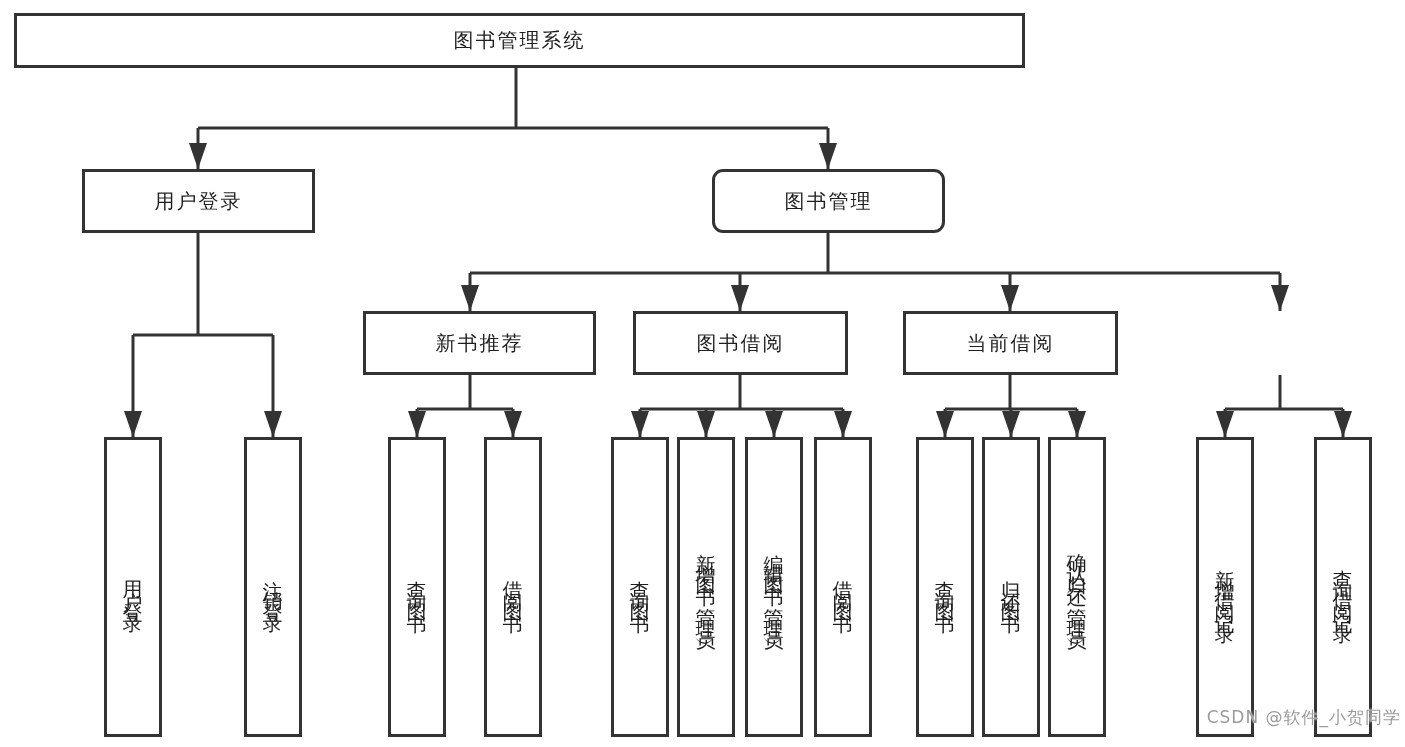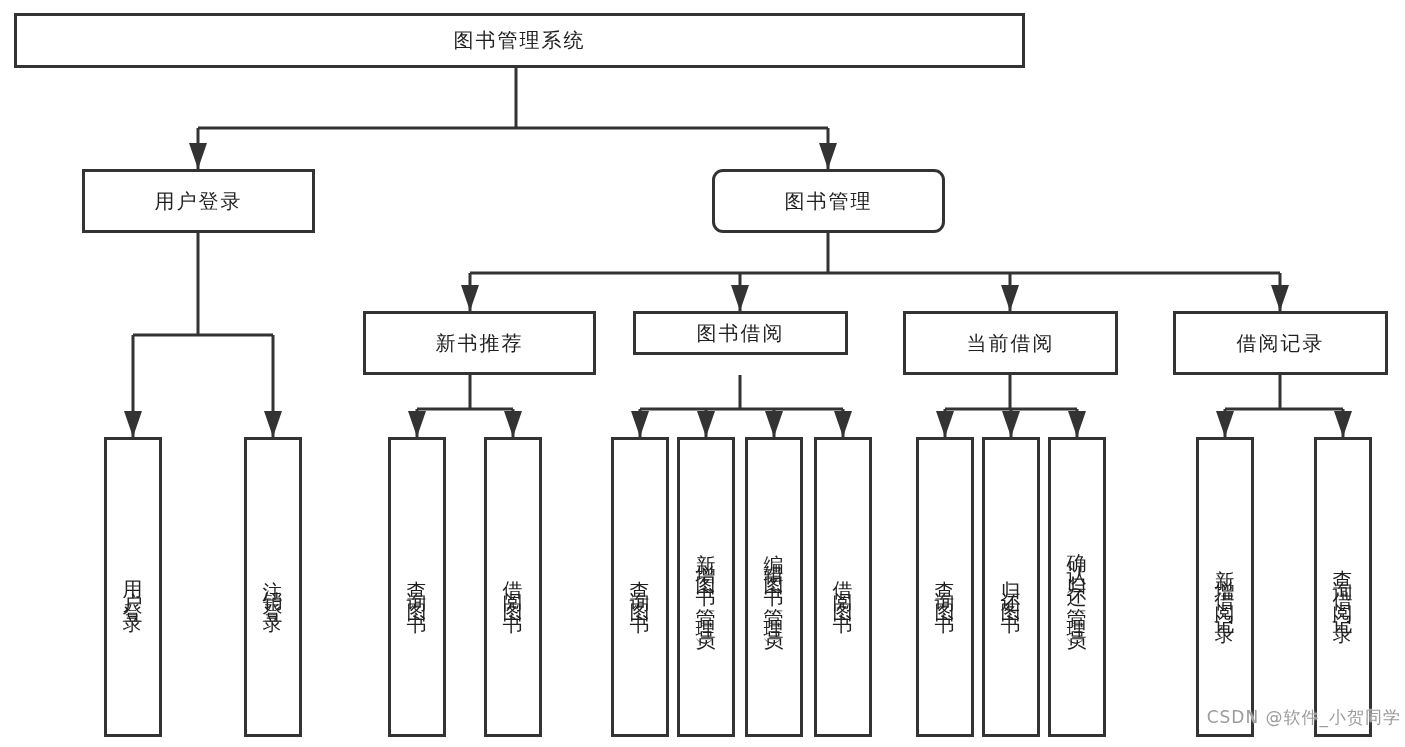--- a/index.html
+++ b/index.html
@@ -108,28 +108,25 @@
   <div class="box" style="left:82px; top:169px; width:233px; height:64px;">
     <span class="hlabel">用户登录</span>
   </div>
   <div class="box" style="left:712px; top:169px; width:233px; height:64px;border-radius:11px;">
     <span class="hlabel">图书管理</span>
   </div>
 
   <div class="box" style="left:363px; top:311px; width:233px; height:64px;">
     <span class="hlabel">新书推荐</span>
   </div>
-  <div class="box" style="left:633px; top:311px; width:215px; height:44px;">
+  <div class="box" style="left:633px; top:311px; width:215px; height:64px;">
     <span class="hlabel">图书借阅</span>
   </div>
   <div class="box" style="left:903px; top:311px; width:215px; height:64px;">
     <span class="hlabel">当前借阅</span>
-  </div>
-  <div class="box" style="left:1173px; top:311px; width:215px; height:64px;">
-    <span class="hlabel">借阅记录</span>
   </div>
 
   <div class="box" style="left:104px; top:437px; width:58px; height:300px;">
     <span class="vtext">用户登录</span>
   </div>
   <div class="box" style="left:244px; top:437px; width:58px; height:300px;">
     <span class="vtext">注销登录</span>
   </div>
 
   <div class="box" style="left:388px; top:437px; width:58px; height:300px;">

